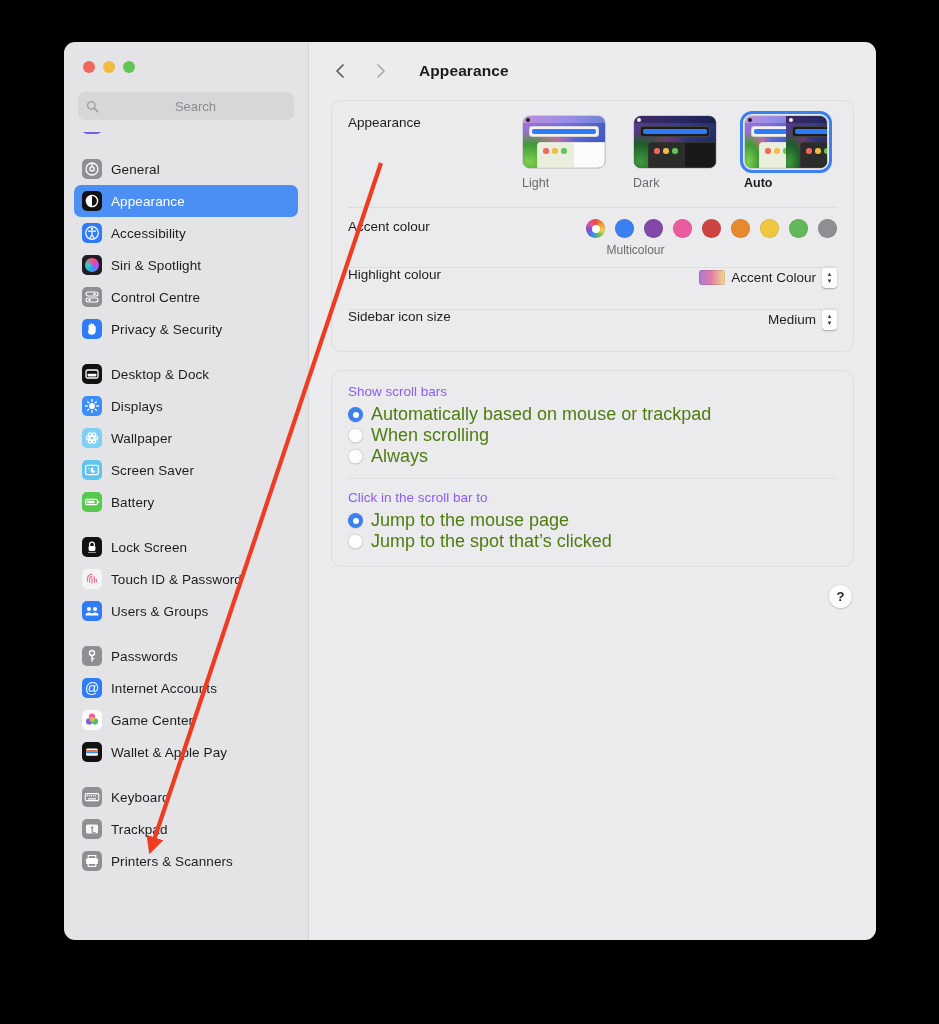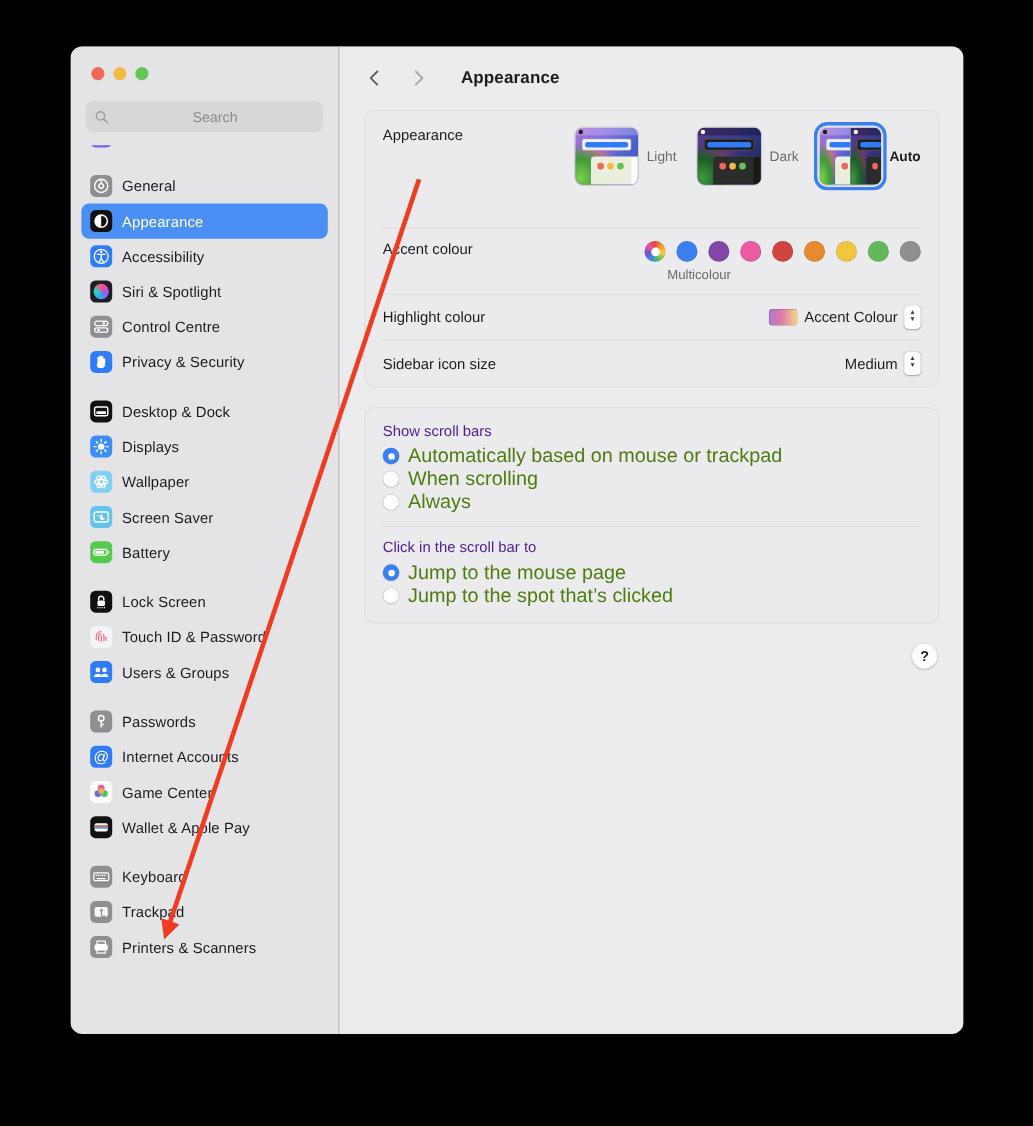--- a/index.html
+++ b/index.html
@@ -91,34 +91,34 @@
     font-size: 15.5px; font-weight: bold; color: #1d1d1f;
     margin-left: 14px; letter-spacing: .1px;
   }
   #scroll-area { flex: 1 1 auto; padding: 0 22px; overflow: hidden; }
   .card {
     background: #ebebed; border-radius: 10px;
     border: 1px solid #dedde1;
     margin-bottom: 18px;
   }
   .row {
-    display: flex; align-items: center;
+    display: flex; align-items: flex-start;
     padding: 0 16px; min-height: 42px;
     position: relative;
   }
   .row + .row::before {
     content: ""; position: absolute; left: 16px; right: 16px; top: 0;
     height: 1px; background: #dededf;
   }
   .row-label { font-size: 13.5px; color: #1d1d1f; flex: 0 0 auto; }
   .row-right { margin-left: auto; display: flex; align-items: center; gap: 6px; }
   
   #appearance-row { align-items: flex-start; padding-top: 14px; padding-bottom: 10px; min-height: 106px; }
   #mode-group { margin-left: auto; display: flex; gap: 18px; }
-  .mode { width: 93px; display: flex; flex-direction: row; align-items: center; gap: 7px; }
+  .mode { width: 93px; display: flex; flex-direction: column; align-items: flex-start; gap: 7px; }
   .mode-thumb {
     width: 84px; height: 54px; border-radius: 8px;
     position: relative; overflow: hidden;
     border: 1px solid rgba(0,0,0,0.12);
   }
   .mode.selected .mode-thumb {
     outline: 3px solid #3b7ff0; outline-offset: 1px;
   }
   .mode-name { font-size: 12.5px; color: #6a6a6e; }
   .mode.selected .mode-name { color: #1d1d1f; font-weight: bold; }
@@ -209,21 +209,21 @@
     width: 37px; height: 22px; border-radius: 11px;
     background: #3b7ff0; position: relative;
   }
   .toggle::after {
     content: ""; position: absolute; top: 2px; right: 2px;
     width: 18px; height: 18px; border-radius: 50%;
     background: #fff; box-shadow: 0 .5px 1.5px rgba(0,0,0,.3);
   }
   
   #radio-card { padding: 13px 16px 14px 16px; }
-  .group-title { font-size: 13.5px; color: #4c1d95; margin-bottom: 5px; }
+  .group-title { font-size: 13.5px; color: #8b5cf6; margin-bottom: 5px; }
   .radio-row { display: flex; align-items: center; gap: 8px; height: 21px; }
   .radio {
     width: 15px; height: 15px; border-radius: 50%;
     background: #fdfdfd; box-shadow: inset 0 0 0 .5px rgba(0,0,0,.22), 0 .5px 1px rgba(0,0,0,.16);
     flex: 0 0 auto; position: relative;
   }
   .radio.on { background: #3b7ff0; box-shadow: 0 .5px 1px rgba(0,0,0,.2); }
   .radio.on::after {
     content: ""; position: absolute; top: 4.5px; left: 4.5px;
     width: 6px; height: 6px; border-radius: 50%; background: #fff;

